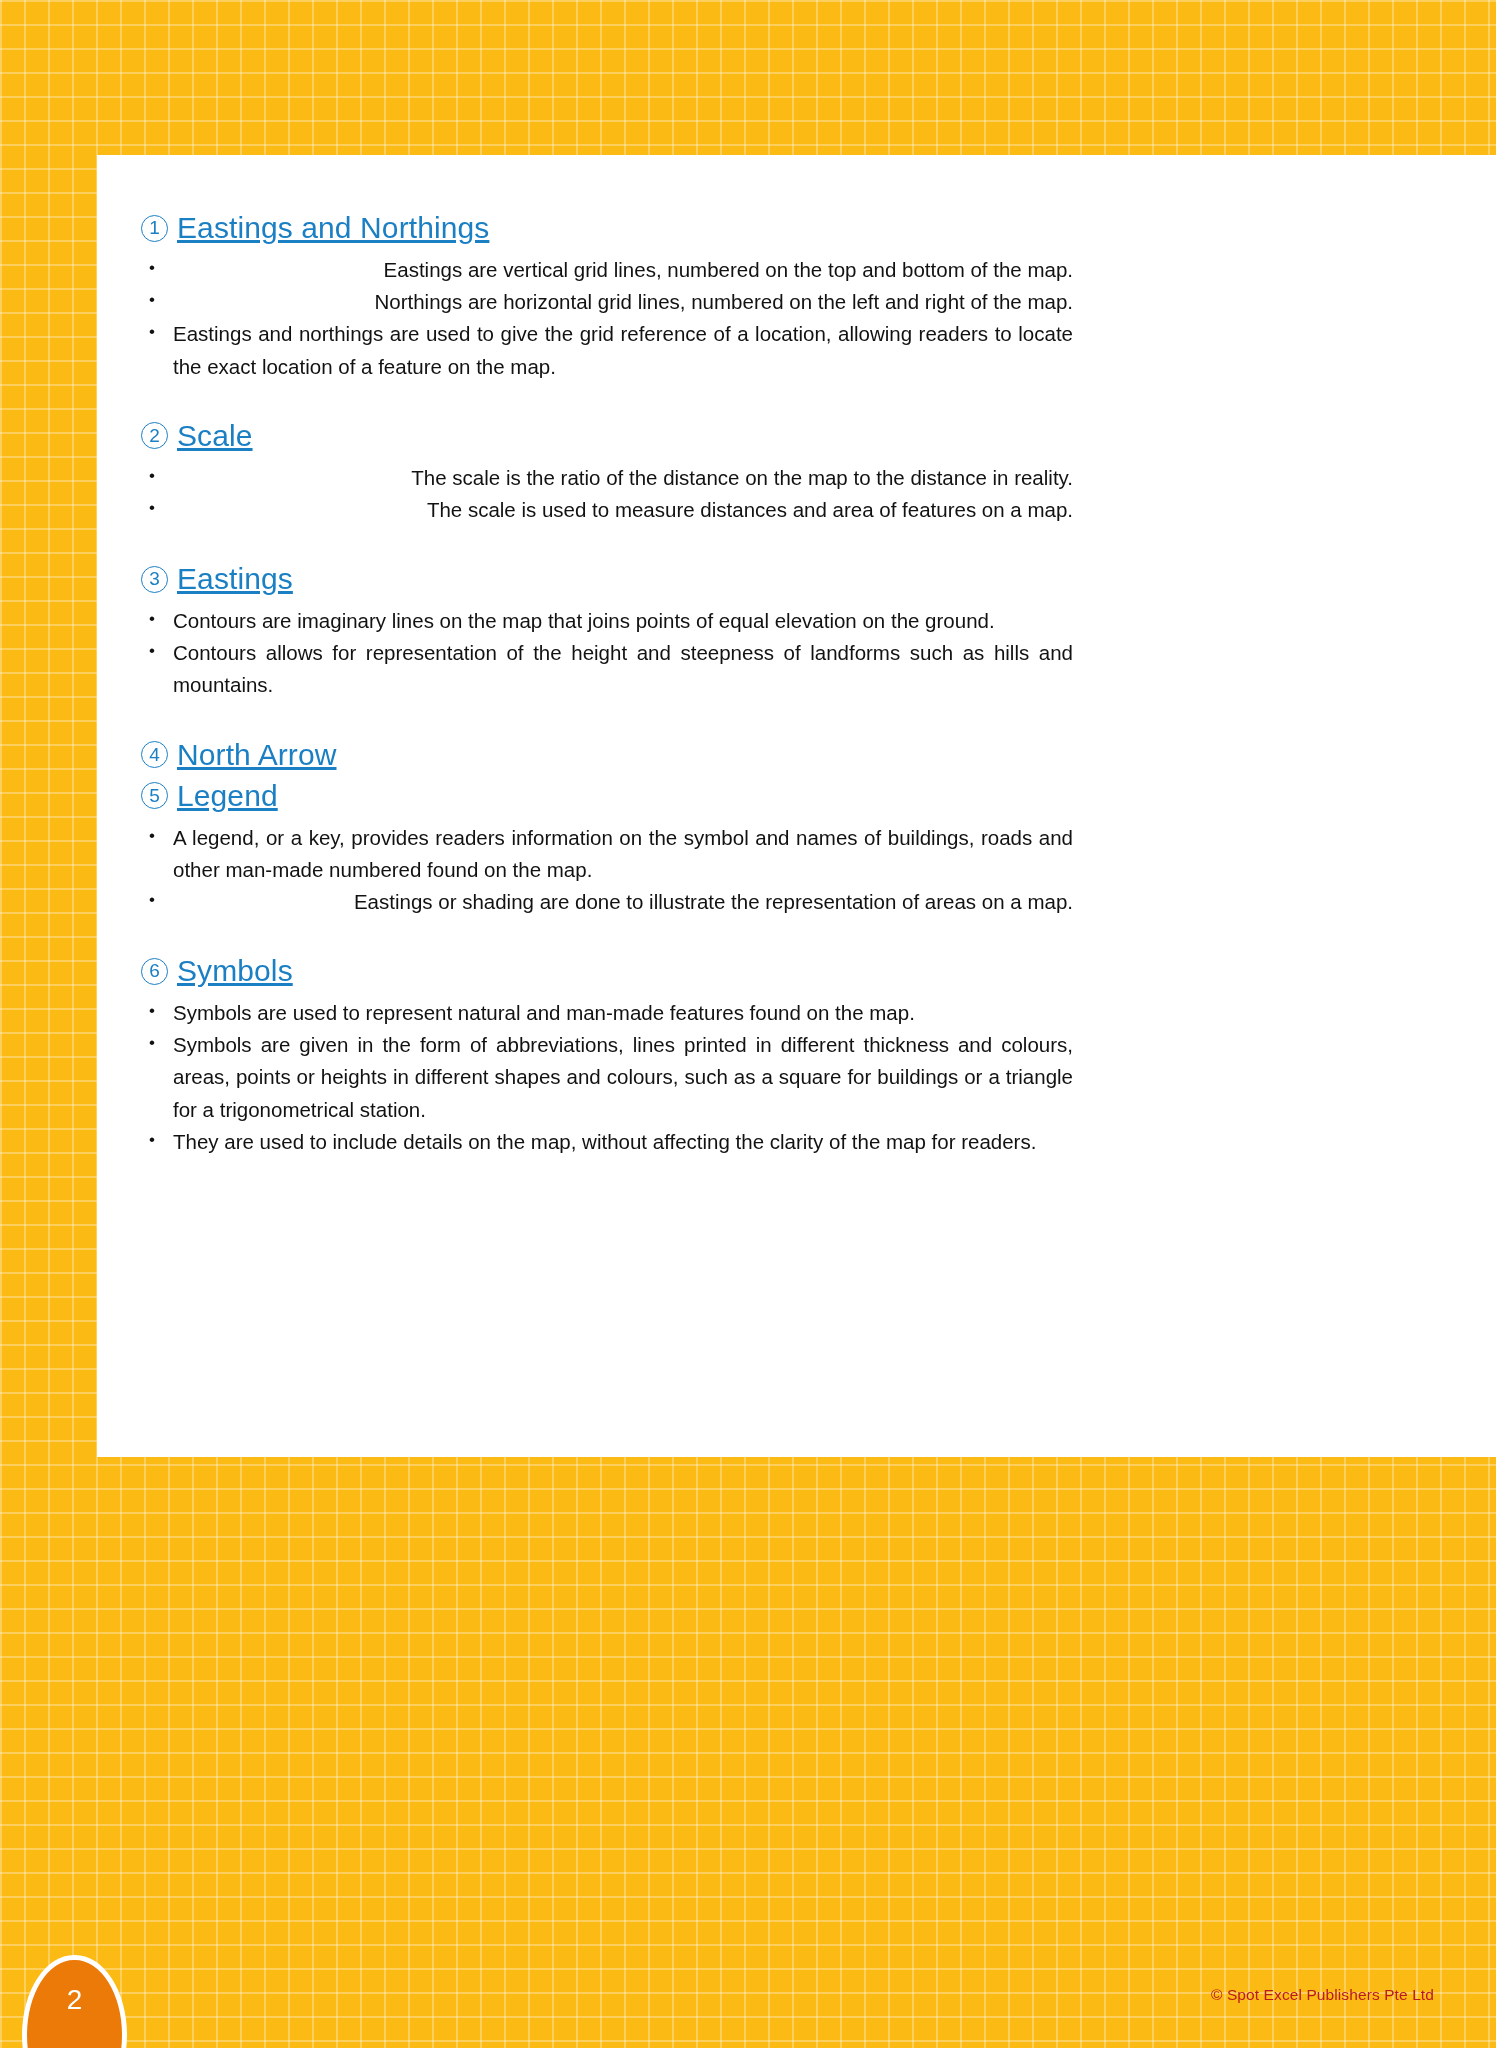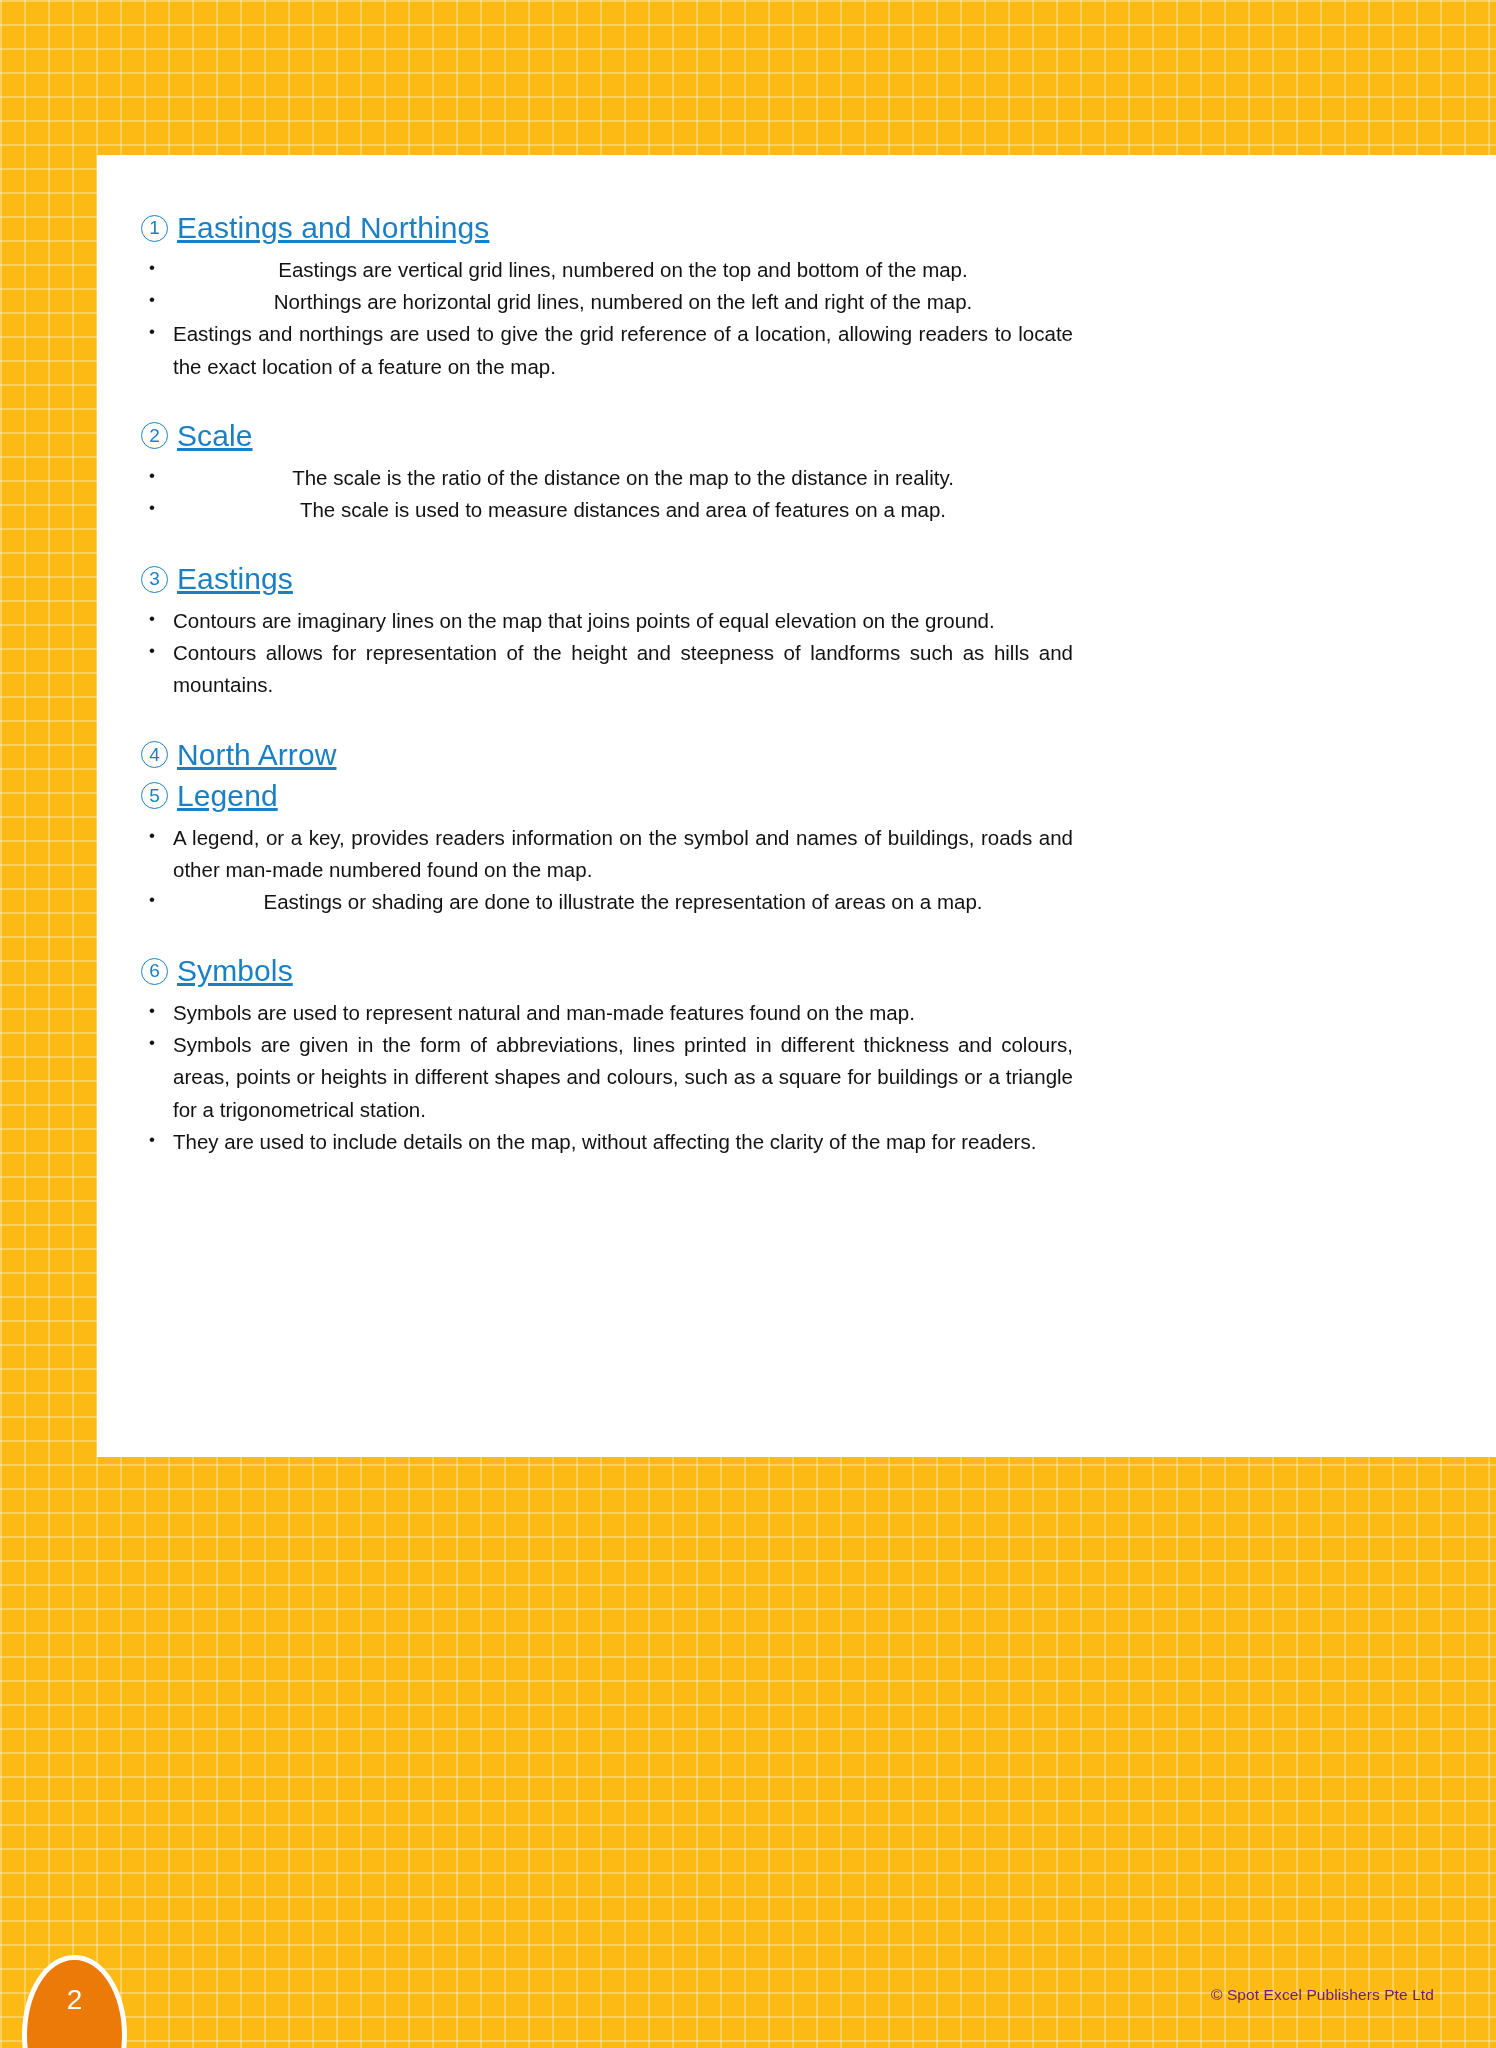--- a/index.html
+++ b/index.html
@@ -88,21 +88,21 @@
     margin: 0 0 38px 0;
     padding: 0;
   }
   ul.bullets li {
     position: relative;
     padding-left: 32px;
     font-size: 20.5px;
     line-height: 1.57;
     color: #121212;
     margin-bottom: 0px;
-    text-align: center;
+    text-align: right;
   }
   ul.bullets li.justify {
     text-align: justify;
     text-justify: inter-word;
   }
   ul.bullets li::before {
     content: "•";
     position: absolute;
     left: 8px;
     top: -1px;
@@ -110,21 +110,21 @@
     color: #121212;
     line-height: 1.75;
   }
 
   
   .footer-credit {
     position: absolute;
     right: 62px;
     top: 1986px;
     font-size: 15.5px;
-    color: #701a75;
+    color: #b91c1c;
     z-index: 3;
     white-space: nowrap;
     letter-spacing: 0.1px;
   }
 
   .page-badge {
     position: absolute;
     left: 22px;
     top: 1955px;
     width: 105px;

